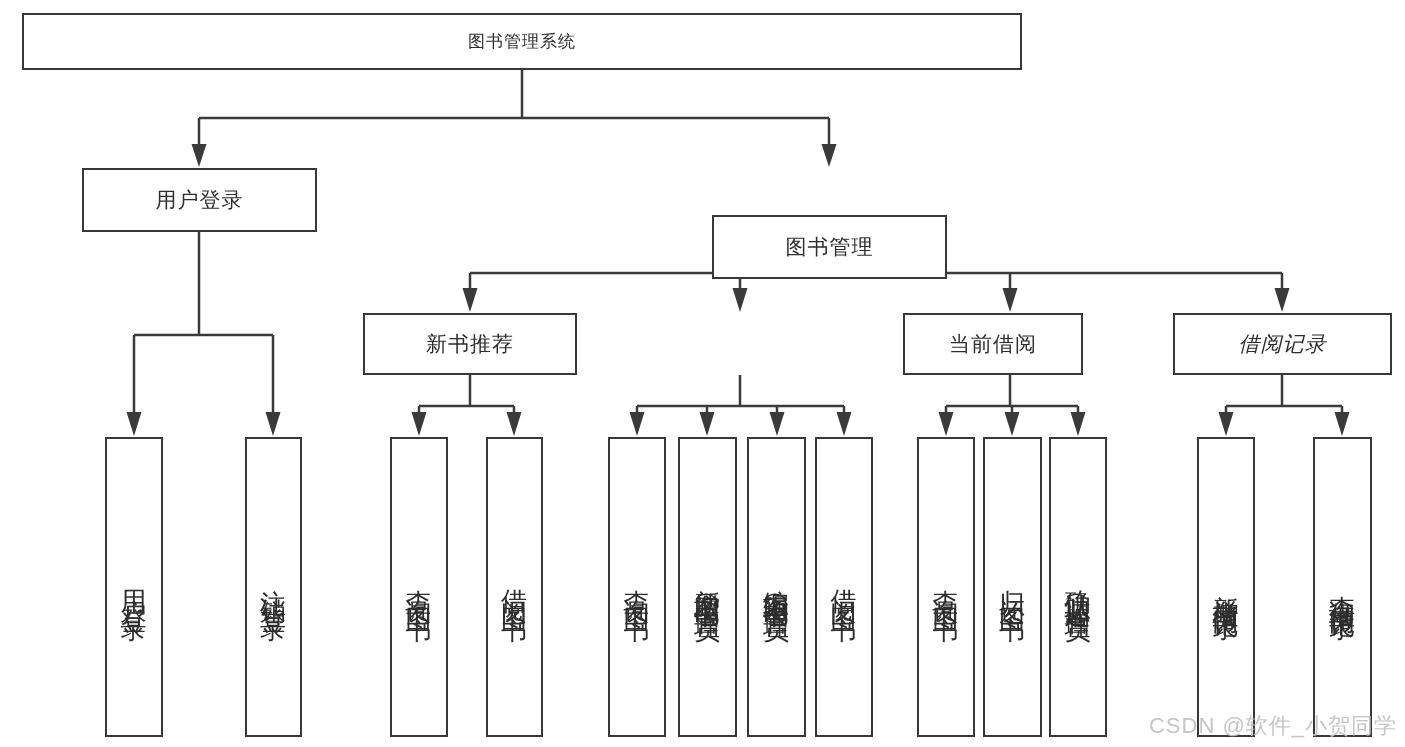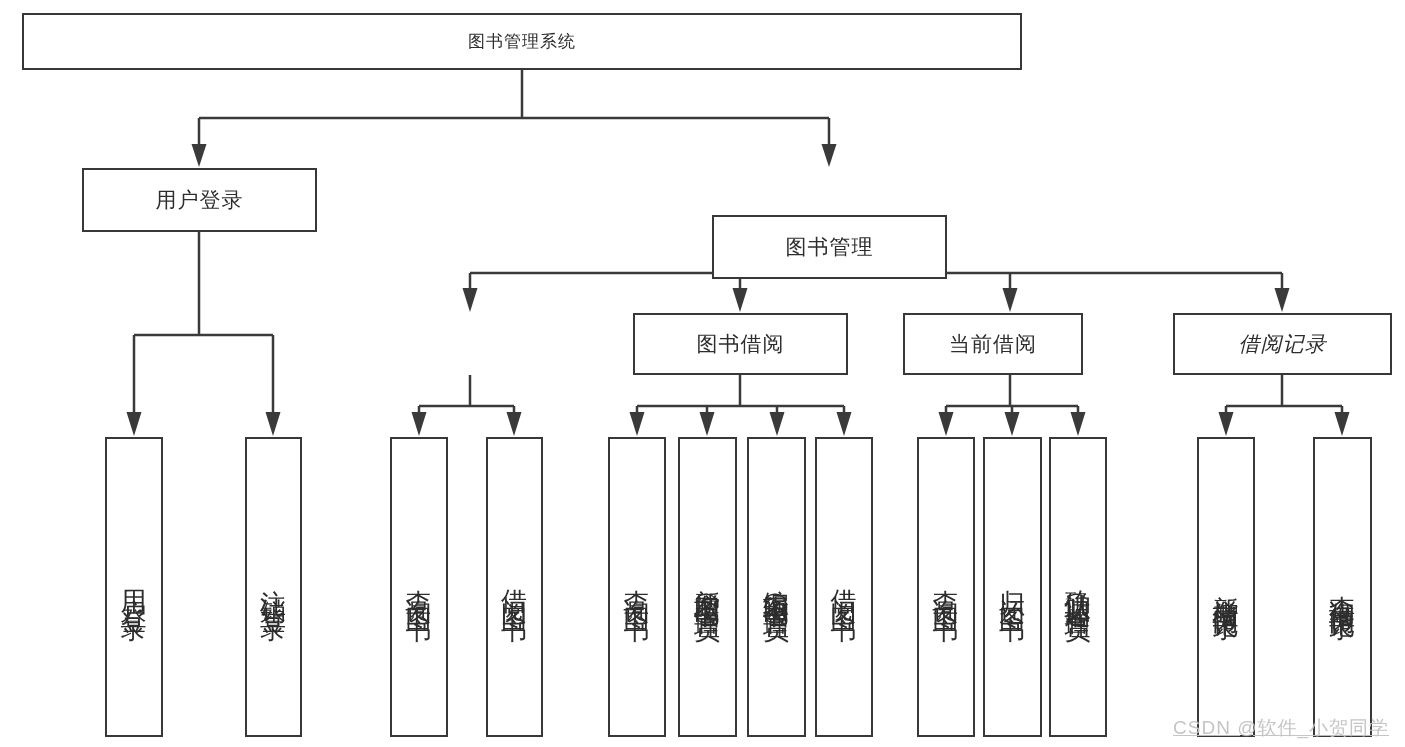--- a/index.html
+++ b/index.html
@@ -36,27 +36,26 @@
   .vbox .vtext{
     writing-mode:vertical-rl;
     font-size:26px;
     color:#2d2d2d;
     letter-spacing:4px;
     line-height:1;
   }
   .vbox .vtext.loose{letter-spacing:9px;}
   #watermark{
     position:absolute;
-    right:16px;bottom:6px;
-    font-size:19px;
+    right:8px;bottom:6px;
+    font-size:22px;
     color:rgba(194,194,194,0.95);
     z-index:3;
     letter-spacing:1px;
     white-space:nowrap;
-    text-decoration:underline;
   }
 </style>
 </head>
 <body>
 
 <div id="canvas">
 
   <svg id="connector-layer" viewBox="0 0 1405 747" xmlns="http://www.w3.org/2000/svg">
     <g stroke="#3a3a3a" stroke-width="2.5" fill="none">
       <path d="M522 70 V118 M199 118 H829 M199 118 V146 M829 118 V146"></path>
@@ -104,22 +103,22 @@
     <span>图书管理系统</span>
   </div>
 
   <div class="hbox" style="left:82px;top:168px;width:235px;height:64px;">
     <span>用户登录</span>
   </div>
   <div class="hbox" style="left:712px;top:168px;width:235px;height:64px;margin-top:47px;">
     <span>图书管理</span>
   </div>
 
-  <div class="hbox" style="left:633px;top:313px;width:215px;height:62px;">
-    <span>图书借阅</span>
+  <div class="hbox" style="left:363px;top:313px;width:214px;height:62px;">
+    <span>新书推荐</span>
   </div>
   <div class="hbox" style="left:903px;top:313px;width:180px;height:62px;">
     <span>当前借阅</span>
   </div>
   <div class="hbox" style="left:1173px;top:313px;width:219px;height:62px;font-style:italic;">
     <span>借阅记录</span>
   </div>
 
   <div class="vbox" style="left:105px;top:437px;width:58px;height:300px;">
     <span class="vtext loose">用户登录</span>

